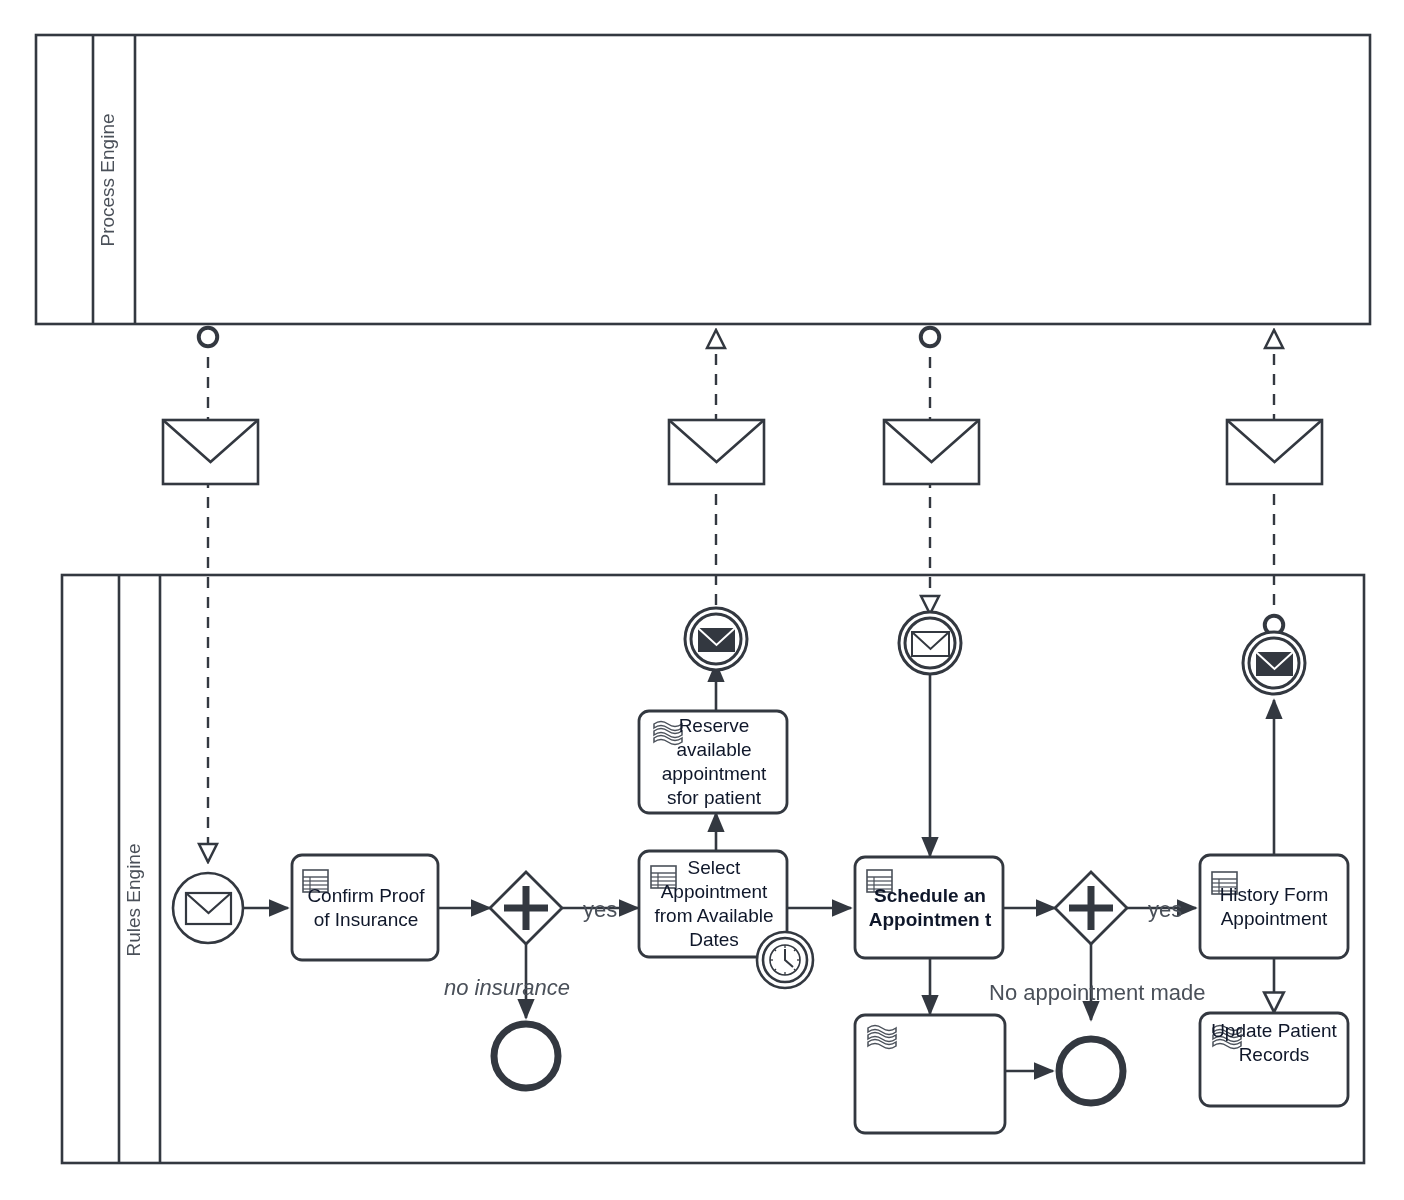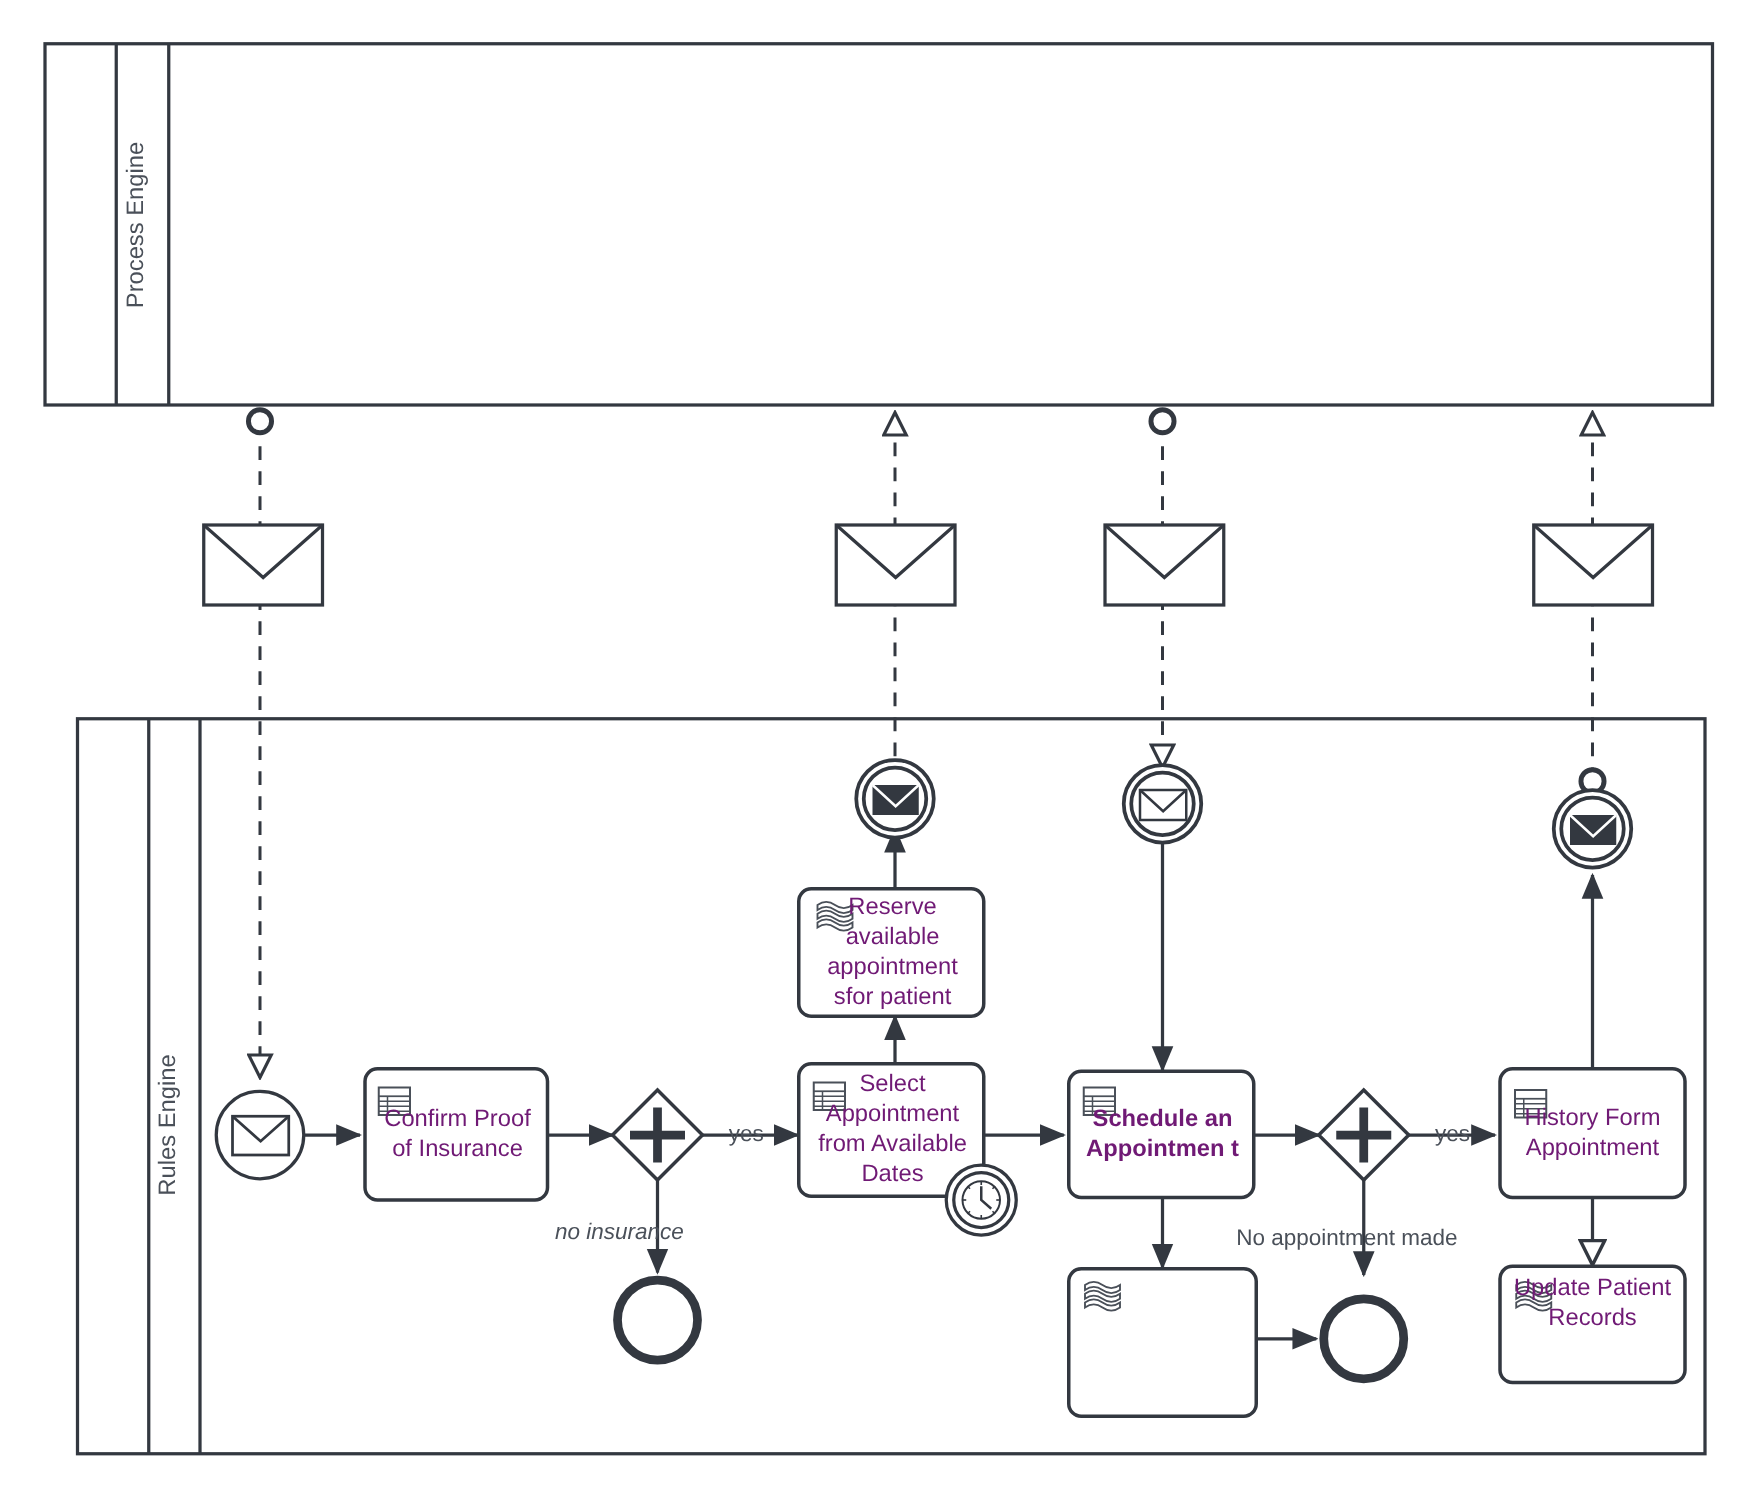--- a/index.html
+++ b/index.html
@@ -34,28 +34,28 @@
   }
   .task-text {
     position: absolute;
     display: flex;
     align-items: center;
     justify-content: center;
     text-align: center;
     font-family: "Liberation Sans", sans-serif;
     font-size: 19px;
     line-height: 24px;
-    color: #701a75;
+    color: #0f172a;
     pointer-events: none;
     overflow: visible;
   }
   .flow-lbl {
     position: absolute;
     font-family: "Liberation Sans", sans-serif;
-    font-size: 18px;
+    font-size: 22px;
     color: #4a5059;
     white-space: nowrap;
   }
 </style>
 </head>
 <body>
 
 <div id="canvas">
 
   <svg width="1404" height="1200" viewBox="0 0 1404 1200">

